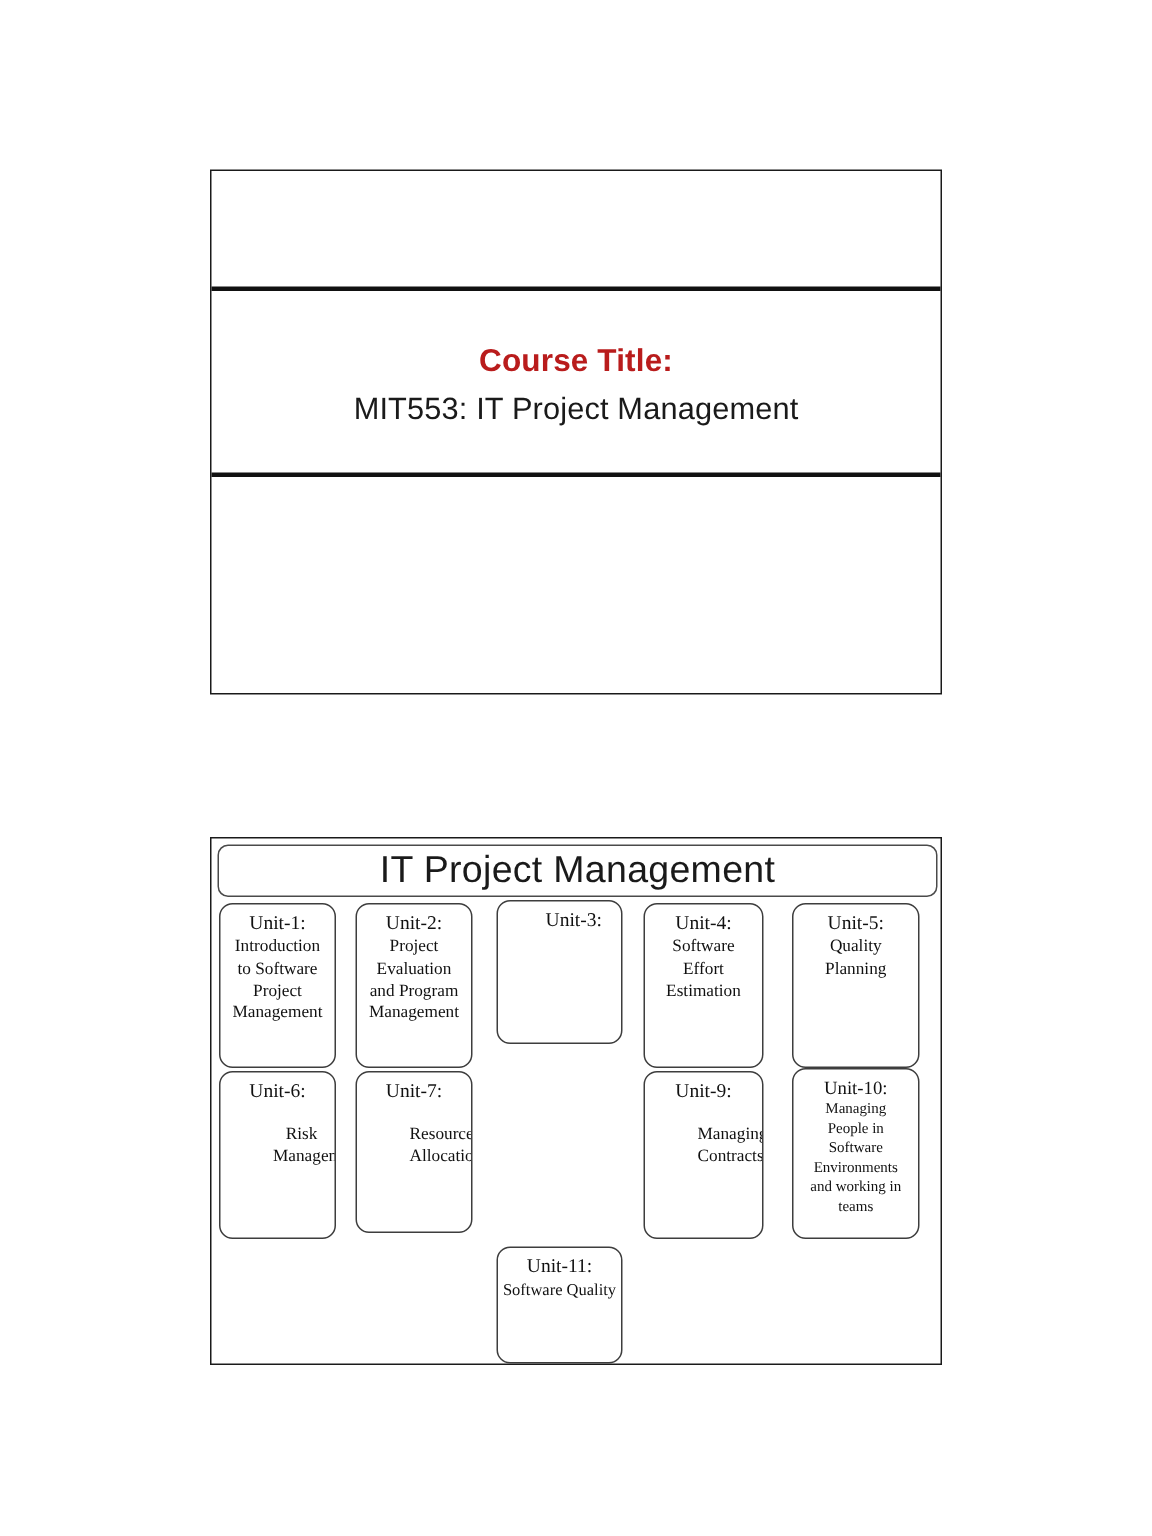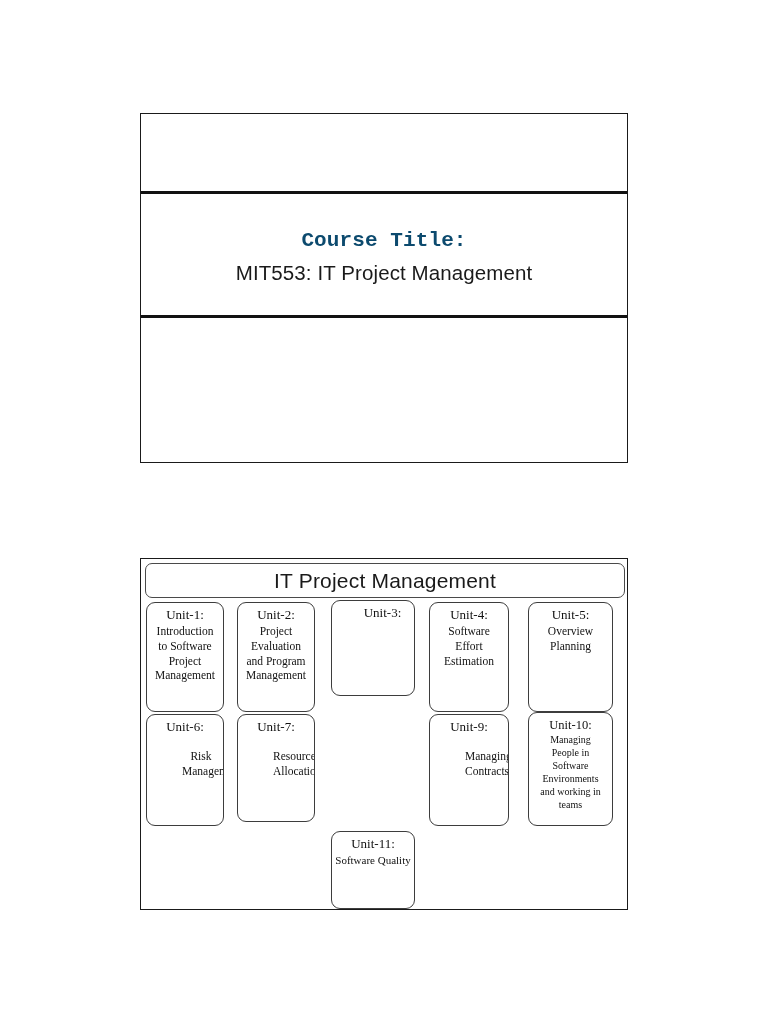--- a/index.html
+++ b/index.html
@@ -37,24 +37,23 @@
     box-sizing: border-box;
     display: flex;
     flex-direction: column;
     align-items: center;
     justify-content: center;
     padding-top: 6px;
   }
   .s1-title-line1 {
     font-size: 21px;
     font-weight: bold;
-    color: #0c4a6e;
+    color: #b91c1c;
     line-height: 1.55;
     letter-spacing: 0.1px;
-    font-family: Liberation Mono, monospace;
   }
   .s1-title-line2 {
     font-size: 20.5px;
     font-weight: normal;
     color: #1a1a1a;
     line-height: 1.6;
     letter-spacing: 0.1px;
   }
   .s1-body-pane {
     height: 140px;
@@ -79,21 +78,21 @@
     height: 35px;
     border: 1.2px solid #4a4a4a;
     border-radius: 7px;
     box-sizing: border-box;
     display: flex;
     align-items: center;
     justify-content: center;
     background: #ffffff;
   }
   .s2-banner-text {
-    font-size: 21px;
+    font-size: 25px;
     color: #1a1a1a;
     letter-spacing: 0.2px;
   }
 
   .unit-grid {
     position: absolute;
     left: 0;
     top: 0;
     width: 100%;
     height: 100%;
@@ -171,21 +170,21 @@
 
     <div class="unit-box" style="left:288px; top:43px; width:80px; height:110px;">
       <span class="unit-title">Unit-4:</span>
       <span class="unit-desc">Software
 Effort
 Estimation</span>
     </div>
 
     <div class="unit-box" style="left:387px; top:43px; width:85px; height:110px;">
       <span class="unit-title">Unit-5:</span>
-      <span class="unit-desc">Overview
+      <span class="unit-desc">Quality
 Planning</span>
     </div>
 
     <div class="unit-box gap" style="left:5px; top:155px; width:78px; height:112px;">
       <span class="unit-title">Unit-6:</span>
       <span class="unit-desc">Risk
 Management</span>
     </div>
 
     <div class="unit-box gap" style="left:96px; top:155px; width:78px; height:108px;">

